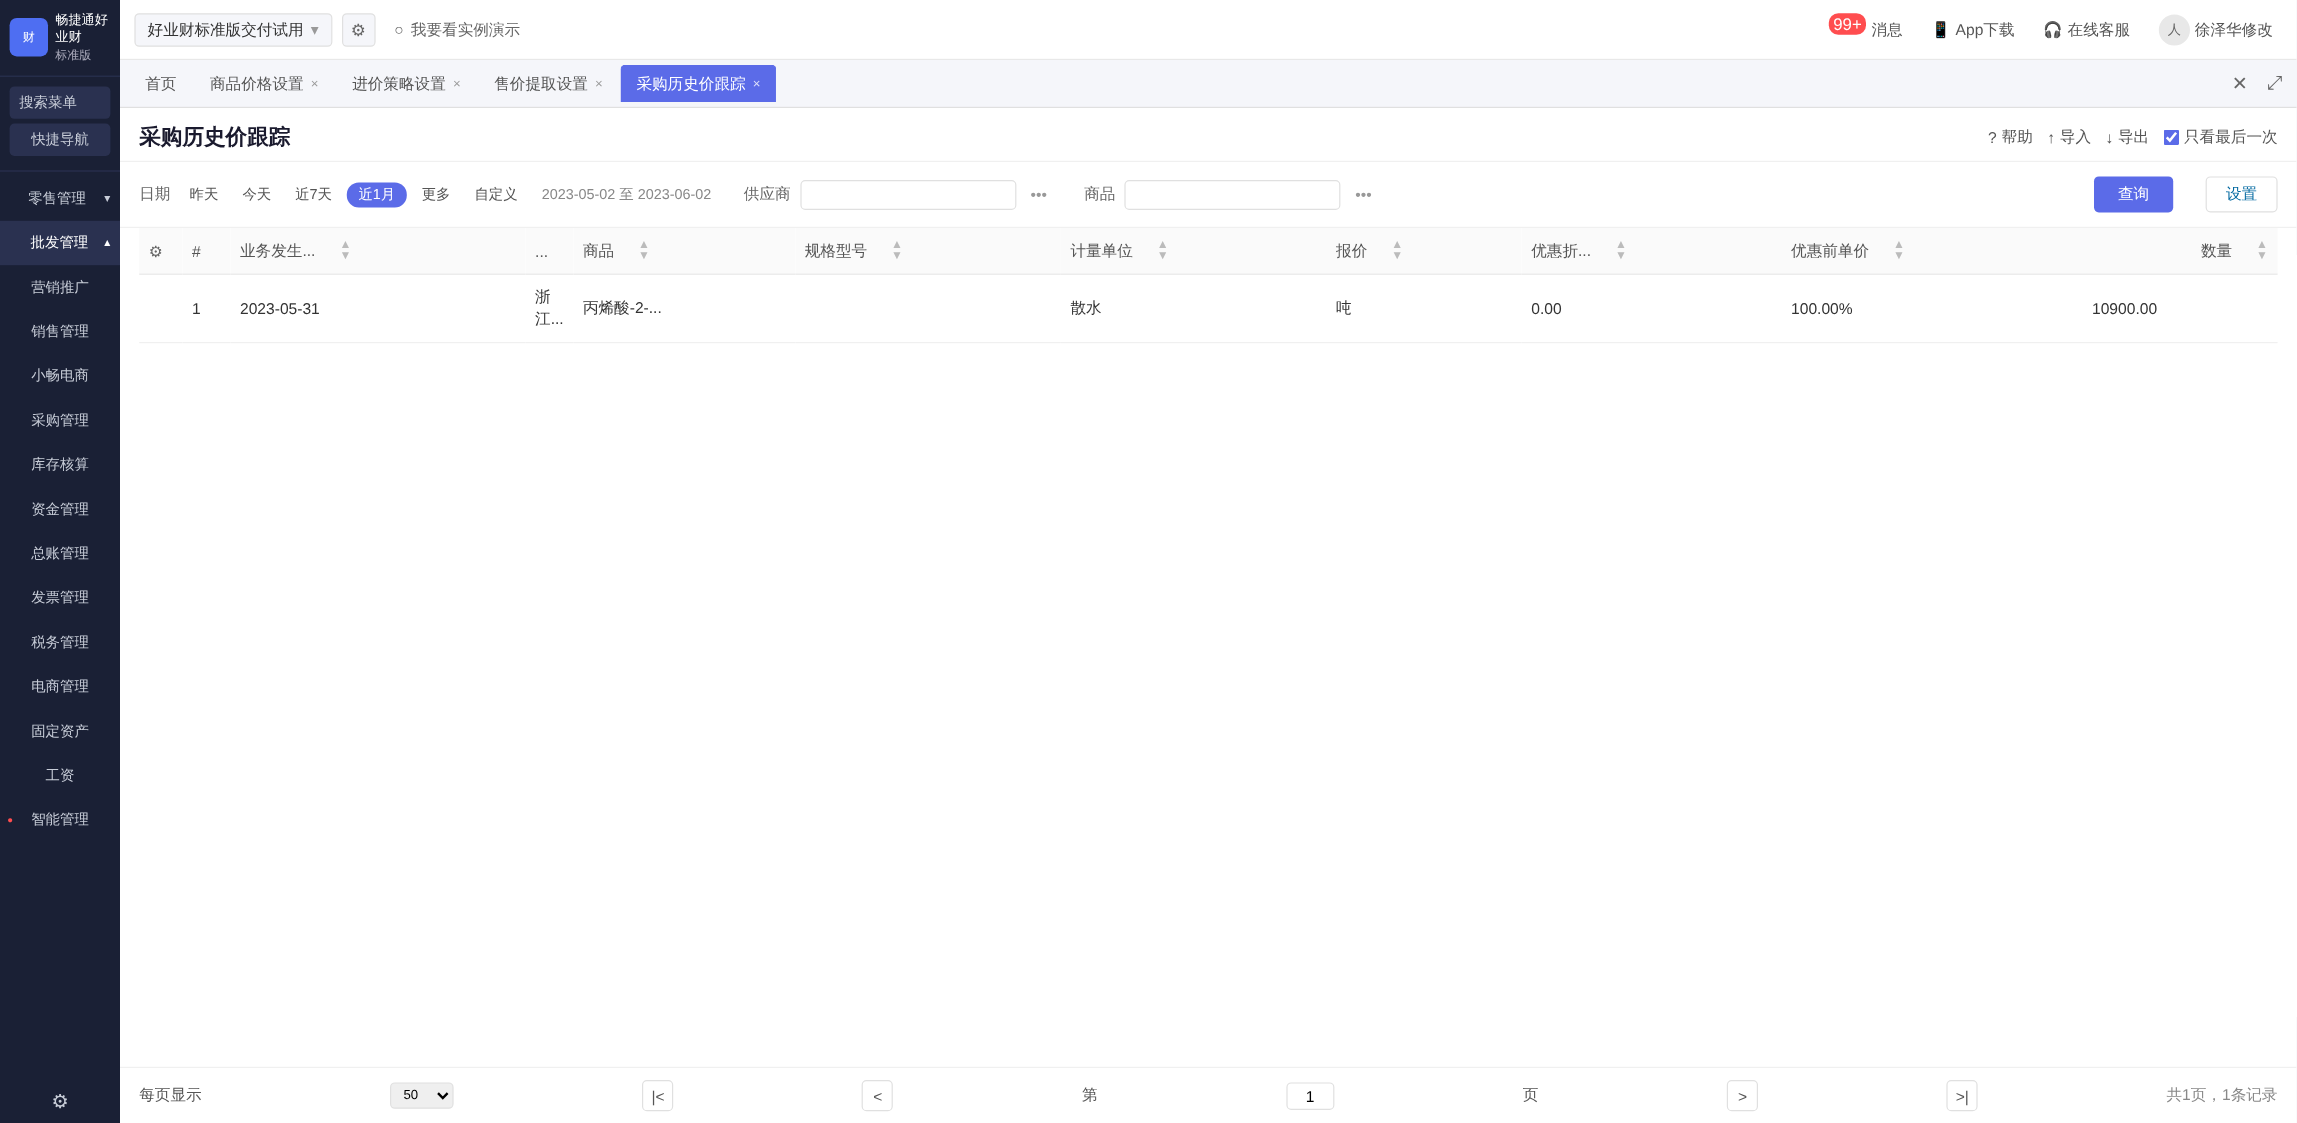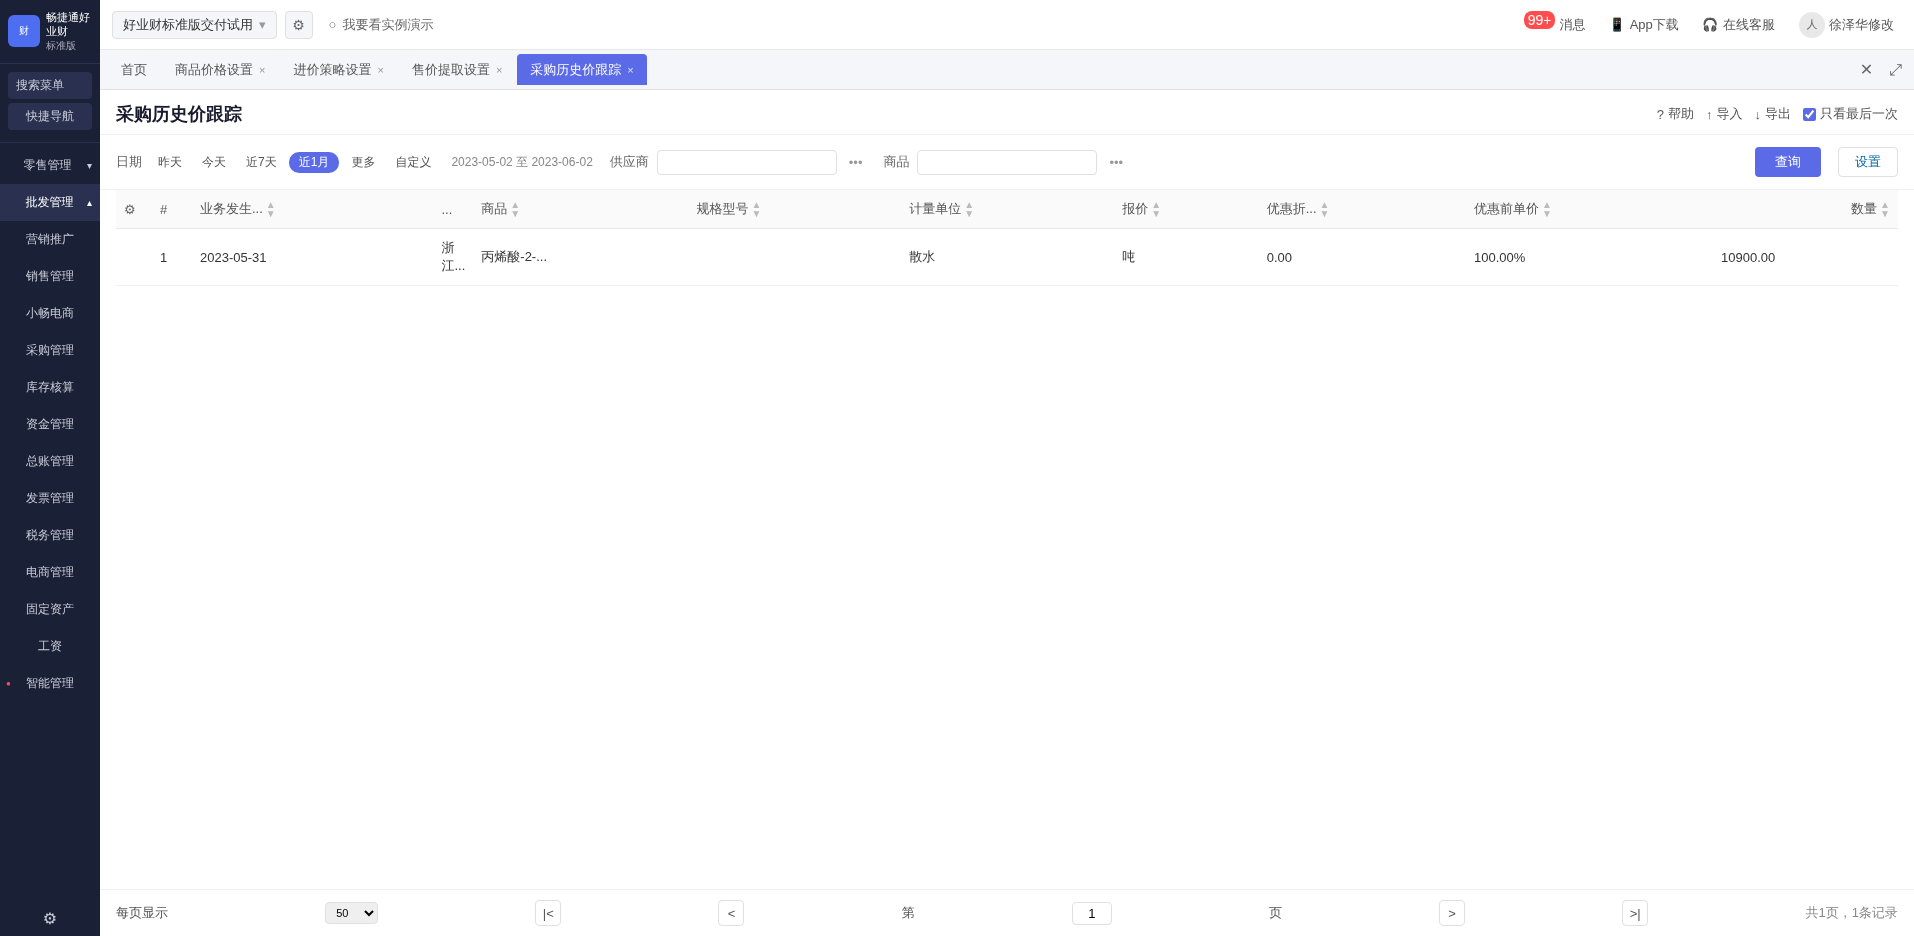--- a/index.html
+++ b/index.html
@@ -53,40 +53,40 @@
     
     .content { flex: 1; background: #fff; overflow: hidden; display: flex; flex-direction: column; }
     .page-header { padding: 12px 16px 8px; border-bottom: 1px solid #f0f0f0; display: flex; align-items: center; justify-content: space-between; }
     .page-title { font-size: 18px; font-weight: 600; color: #1a1a2e; }
     .page-actions { display: flex; align-items: center; gap: 12px; }
     .page-action-btn { display: flex; align-items: center; gap: 4px; color: #555; font-size: 13px; cursor: pointer; }
     .checkbox-label { display: flex; align-items: center; gap: 4px; font-size: 13px; color: #555; cursor: pointer; }
     .checkbox-label input { accent-color: #5b6be8; }
 
     
-    .filter-bar { padding: 12px 16px; border-bottom: 1px solid #f0f0f0; display: flex; align-items: center; gap: 17px; flex-wrap: wrap; }
+    .filter-bar { padding: 12px 16px; border-bottom: 1px solid #f0f0f0; display: flex; align-items: center; gap: 27px; flex-wrap: wrap; }
     .filter-group { display: flex; align-items: center; gap: 8px; }
     .filter-label { color: #666; font-size: 13px; white-space: nowrap; }
     .filter-date-btns { display: flex; align-items: center; gap: 4px; }
     .date-btn { padding: 2px 8px; font-size: 12px; color: #555; cursor: pointer; border-radius: 3px; border: none; background: none; }
     .date-btn.active { background: #5b6be8; color: #fff; border-radius: 10px; padding: 2px 10px; }
     .date-range { font-size: 12px; color: #888; margin-left: 4px; }
     .filter-input { border: 1px solid #e0e0e0; border-radius: 4px; padding: 4px 8px; font-size: 13px; width: 180px; outline: none; }
     .filter-more { color: #999; font-size: 13px; cursor: pointer; padding: 0 4px; }
     .filter-spacer { flex: 1; }
     .query-btn { background: #5b6be8; color: #fff; border: none; border-radius: 4px; padding: 6px 20px; font-size: 13px; cursor: pointer; }
     .settings-btn2 { border: 1px solid #e0e0e0; background: #fff; color: #0369a1; border-radius: 4px; padding: 5px 16px; font-size: 13px; cursor: pointer; }
 
     
     .table-container { flex: 1; overflow: auto; padding: 0 16px; }
     table { width: 100%; border-collapse: collapse; font-size: 13px; }
     thead tr { background: #fafafa; border-bottom: 1px solid #e8e8e8; }
     th { padding: 10px 8px; text-align: left; color: #555; font-weight: 500; white-space: nowrap; border-bottom: 1px solid #e8e8e8; position: relative; }
     td { padding: 10px 8px; border-bottom: 1px solid #f0f0f0; color: #333; }
-    .col-sort { display: flex; align-items: flex-end; gap: 3px; }
+    .col-sort { display: flex; align-items: flex-end; gap: 20px; }
     .sort-icon { color: #bbb; font-size: 10px; display: flex; flex-direction: column; }
     .sort-icon span { line-height: 0.9; }
     .th-gear { color: #666; cursor: pointer; }
 
     
     .pagination { padding: 10px 16px; display: flex; align-items: center; justify-content: space-between; gap: 8px; border-top: 1px solid #f0f0f0; font-size: 13px; color: #555; }
     .per-page-label { color: #555; }
     .per-page-select { border: 1px solid #e0e0e0; border-radius: 4px; padding: 3px 6px; font-size: 11px; outline: none; }
     .page-nav-btn { border: 1px solid #e0e0e0; background: #fff; border-radius: 4px; width: 26px; height: 26px; display: flex; align-items: center; justify-content: center; cursor: pointer; color: #555; font-size: 13px; }
     .page-num-input { border: 1px solid #e0e0e0; border-radius: 4px; width: 40px; padding: 3px 6px; font-size: 13px; text-align: center; outline: none; }

